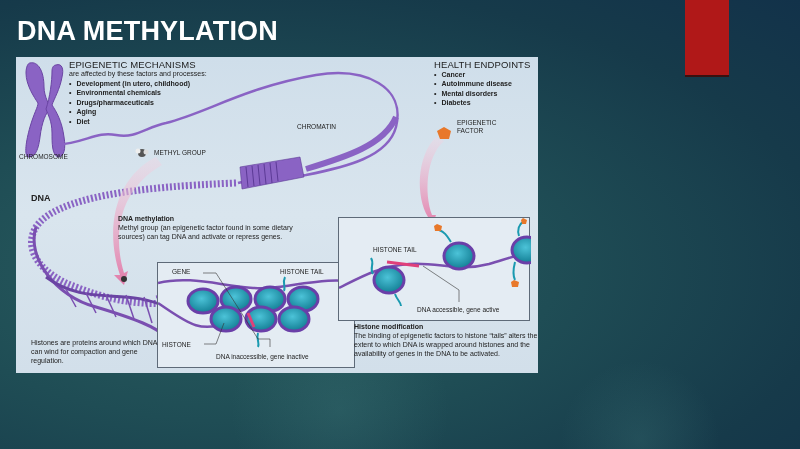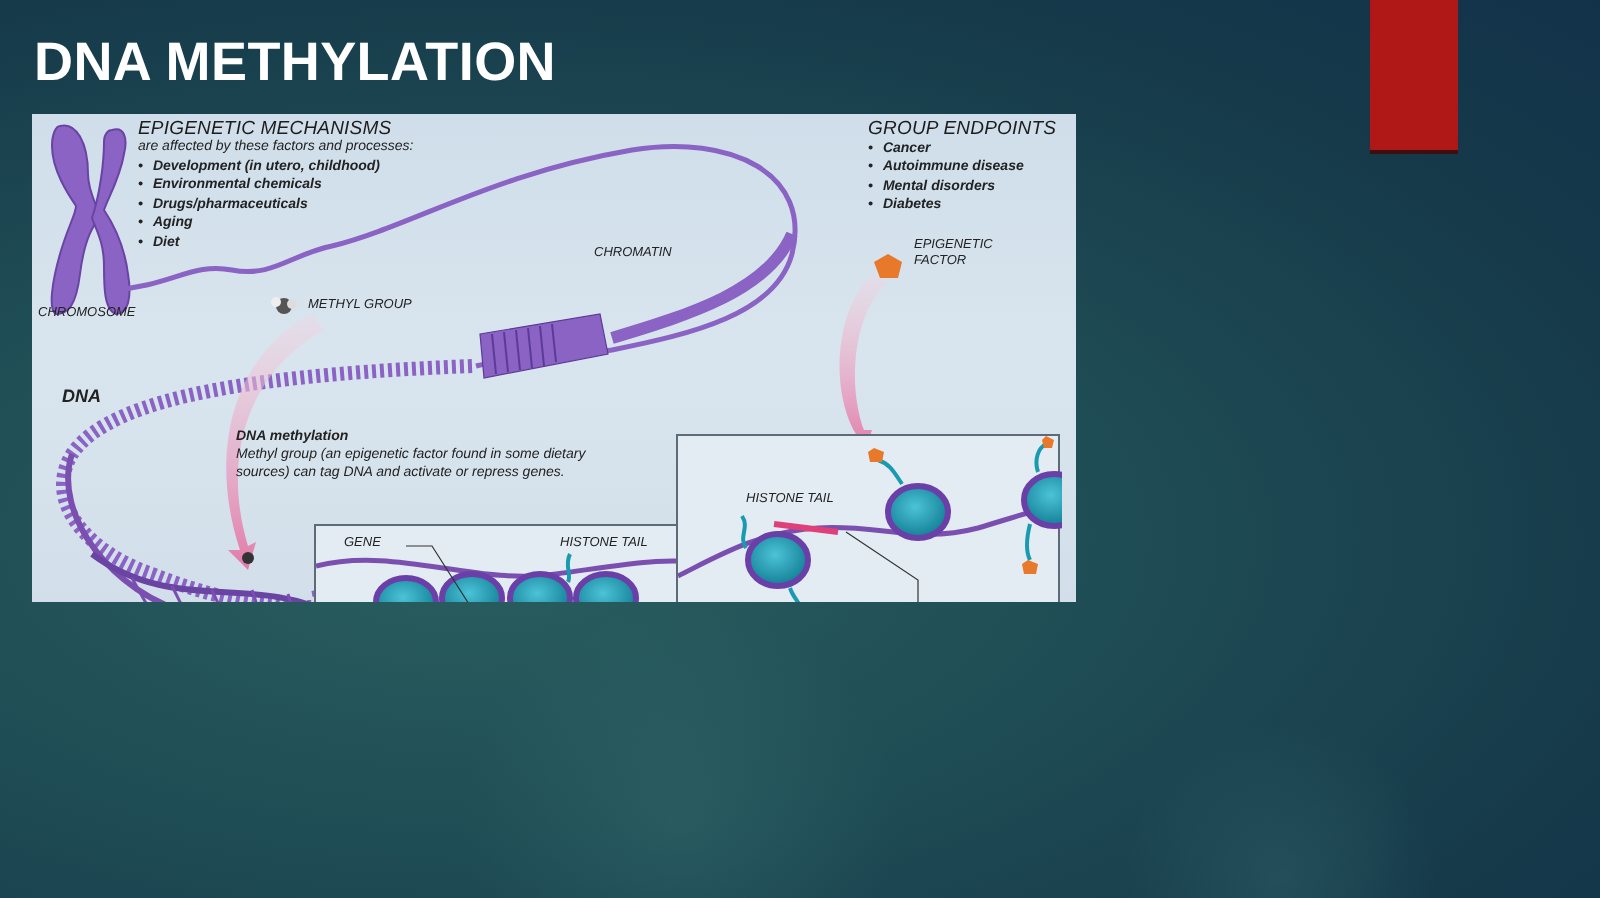--- a/index.html
+++ b/index.html
@@ -12,24 +12,23 @@
   .slide { position:absolute; inset:0; }
   .title {
     position:absolute; left:17px; top:16px;
     font-size:27px; font-weight:bold; color:#ffffff; letter-spacing:0.2px;
   }
   .accent-bar {
     position:absolute; left:685px; top:0; width:44px; height:75px;
     background:#b01818; box-shadow: 0 2px 0 #3a1010;
   }
   .figure {
-    position:absolute; left:16px; top:57px; width:522px; height:244px;
+    position:absolute; left:16px; top:57px; width:522px; height:316px;
     background: linear-gradient(180deg, #cfdeea 0%, #d9e5ee 50%, #d2dfea 100%);
     overflow:hidden;
-    font-style:italic;
   }
   .figure svg.art { position:absolute; left:0; top:0; }
   .t { position:absolute; color:#1a1a1a; white-space:nowrap; }
   .hdr { font-size:9.5px; color:#1c1c1c; letter-spacing:0.1px; }
   .sub { font-size:7px; color:#222; }
   .bul { font-size:7px; font-weight:bold; color:#222; line-height:9.4px; }
   .bul li { list-style:none; }
   .bul li::before { content:"\2022"; margin-right:5px; }
   .lbl { font-size:6.5px; color:#222; }
   .desc { font-size:7px; color:#222; line-height:9px; white-space:normal; }
@@ -117,21 +116,21 @@
       <li>Development (in utero, childhood)</li>
       <li>Environmental chemicals</li>
       <li>Drugs/pharmaceuticals</li>
       <li>Aging</li>
       <li>Diet</li>
     </ul>
     <div class="t lbl" style="left:3px;top:96px;">CHROMOSOME</div>
     <div class="t lbl" style="left:138px;top:92px;">METHYL GROUP</div>
     <div class="t lbl" style="left:281px;top:66px;">CHROMATIN</div>
 
-    <div class="t hdr" style="left:418px;top:2px;">GROUP ENDPOINTS</div>
+    <div class="t hdr" style="left:418px;top:2px;">HEALTH ENDPOINTS</div>
     <ul class="t bul" style="left:418px;top:13px;">
       <li>Cancer</li>
       <li>Autoimmune disease</li>
       <li>Mental disorders</li>
       <li>Diabetes</li>
     </ul>
     <div class="t lbl" style="left:441px;top:62px;line-height:8px;">
       <div>EPIGENETIC</div>
       <div>FACTOR</div>
     </div>

